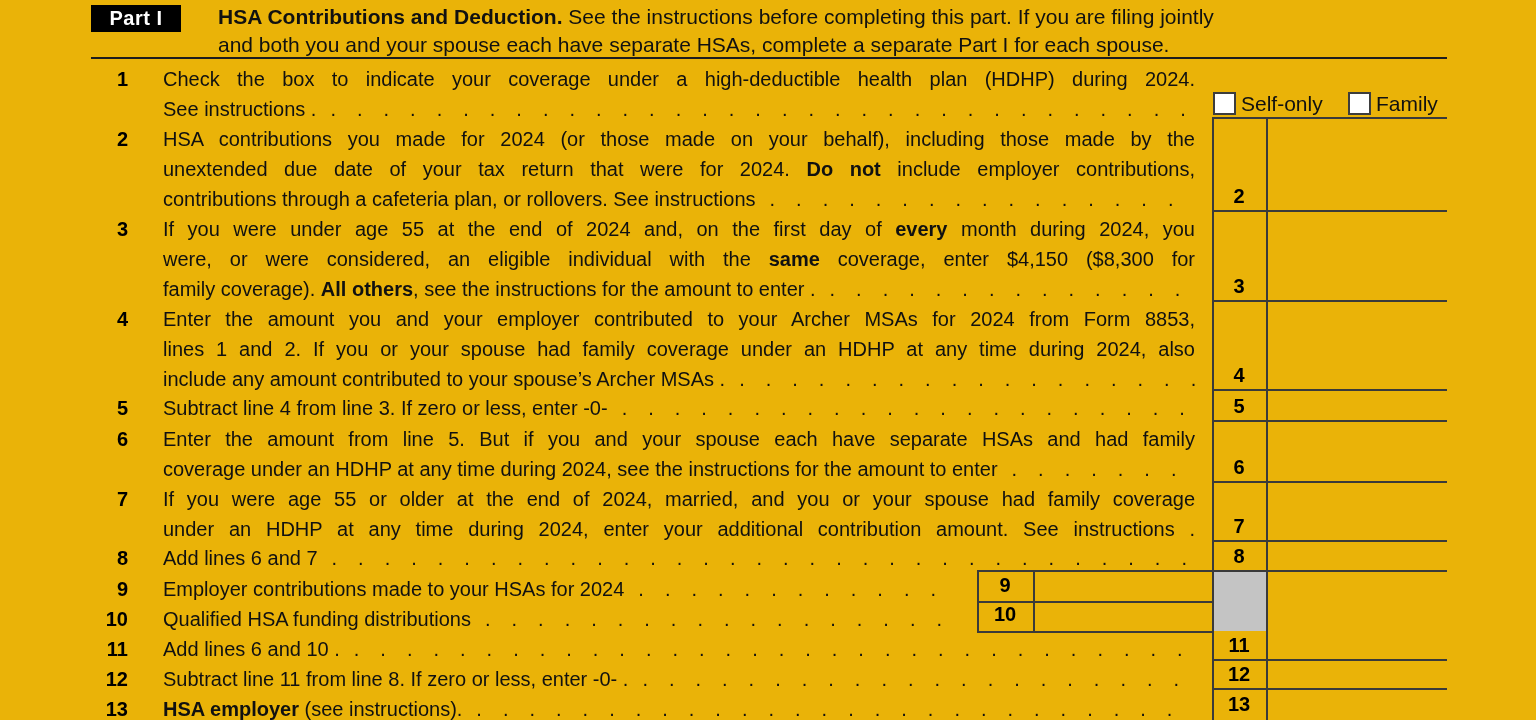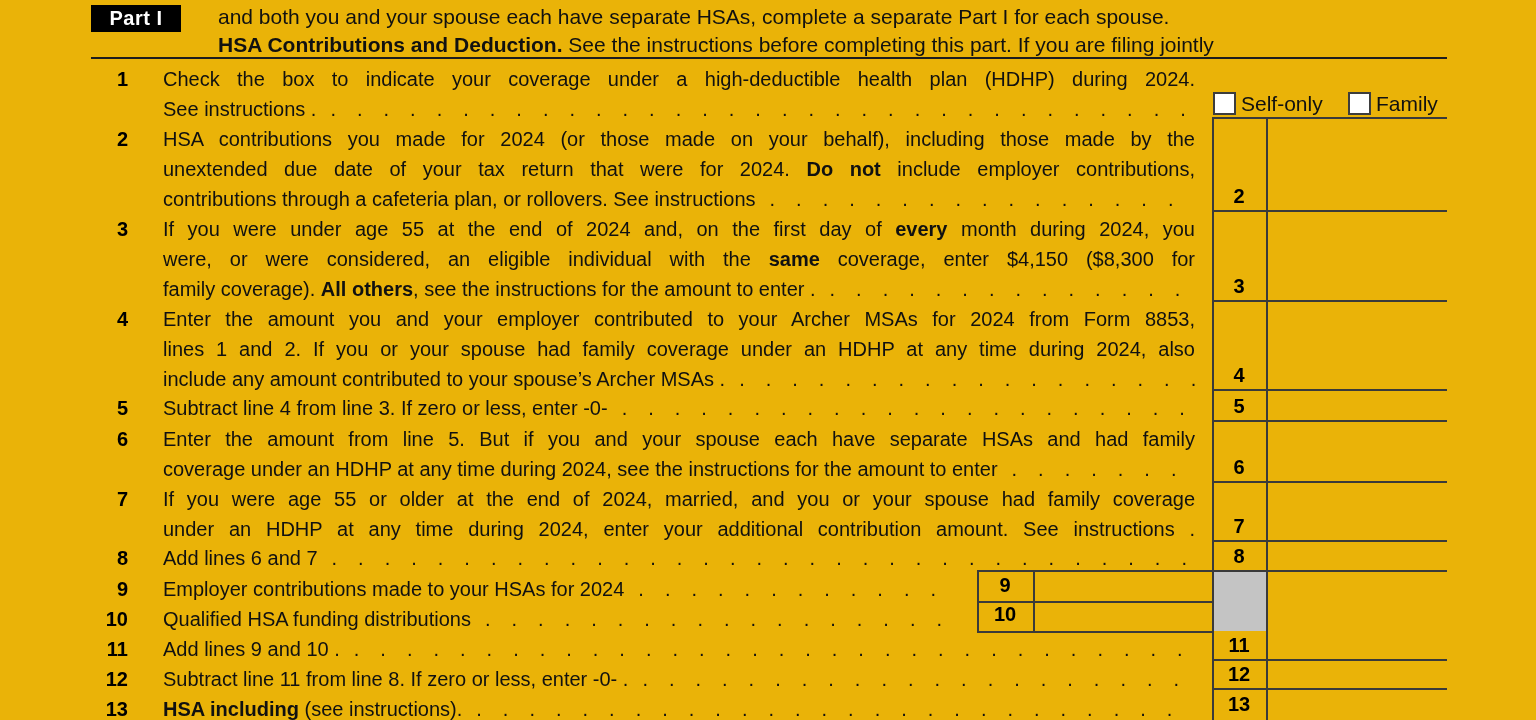--- a/index.html
+++ b/index.html
@@ -25,22 +25,22 @@
   b{font-weight:bold;}
 </style>
 </head>
 <body>
 
 <div class="page">
 
   <div class="part-badge">Part I</div>
 
   <div class="htitle">
+    <div><b>HSA Contributions and Deduction.</b> See the instructions before completing this part. If you are filing jointly</div>
     <div>and both you and your spouse each have separate HSAs, complete a separate Part I for each spouse.</div>
-    <div><b>HSA Contributions and Deduction.</b> See the instructions before completing this part. If you are filing jointly</div>
   </div>
 
   <div class="rule"></div>
 
   <div class="checkbox" style="left:1213px;top:92px;"></div>
   <div class="cblabel" style="left:1241px;top:92px;">Self-only</div>
   <div class="checkbox" style="left:1348px;top:92px;"></div>
   <div class="cblabel" style="left:1376px;top:92px;">Family</div>
 
 <div class="rownum" style="top: 64px;">1</div>
@@ -115,35 +115,35 @@
     <div class="rownum" style="top: 604px;">10</div>
     <div class="rowtext narrow" style="top: 604px;">
       <div class="lastline">
         <span class="txtpart">Qualified HSA funding distributions</span>
         <span class="leader">................................................</span>
       </div>
     </div>
     <div class="rownum" style="top: 634px;">11</div>
     <div class="rowtext" style="top: 634px;">
       <div class="lastline">
-        <span class="txtpart">Add lines 9 and 10 .</span>
+        <span class="txtpart">Add lines 6 and 10 .</span>
         <span class="leader">................................................</span>
       </div>
     </div>
     <div class="rownum" style="top: 664px;">12</div>
     <div class="rowtext" style="top: 664px;">
       <div class="lastline">
         <span class="txtpart">Subtract line 11 from line 8. If zero or less, enter -0- .</span>
         <span class="leader">................................................</span>
       </div>
     </div>
     <div class="rownum" style="top: 694px;">13</div>
     <div class="rowtext" style="top: 694px;">
       <div class="lastline">
-        <span class="txtpart"><b>HSA including</b> (see instructions).</span>
+        <span class="txtpart"><b>HSA employer</b> (see instructions).</span>
         <span class="leader">................................................</span>
       </div>
     </div>
     <div class="gline" style="left: 1212px; top: 117px; width: 235px; height: 2px; background: rgb(58, 58, 58);"></div>
     <div class="gline" style="left: 1212px; top: 210px; width: 235px; height: 2px; background: rgb(58, 58, 58);"></div>
     <div class="gline" style="left: 1212px; top: 300px; width: 235px; height: 2px; background: rgb(58, 58, 58);"></div>
     <div class="gline" style="left: 1212px; top: 389px; width: 235px; height: 2px; background: rgb(58, 58, 58);"></div>
     <div class="gline" style="left: 1212px; top: 420px; width: 235px; height: 2px; background: rgb(58, 58, 58);"></div>
     <div class="gline" style="left: 1212px; top: 481px; width: 235px; height: 2px; background: rgb(58, 58, 58);"></div>
     <div class="gline" style="left: 1212px; top: 540px; width: 235px; height: 2px; background: rgb(58, 58, 58);"></div>

